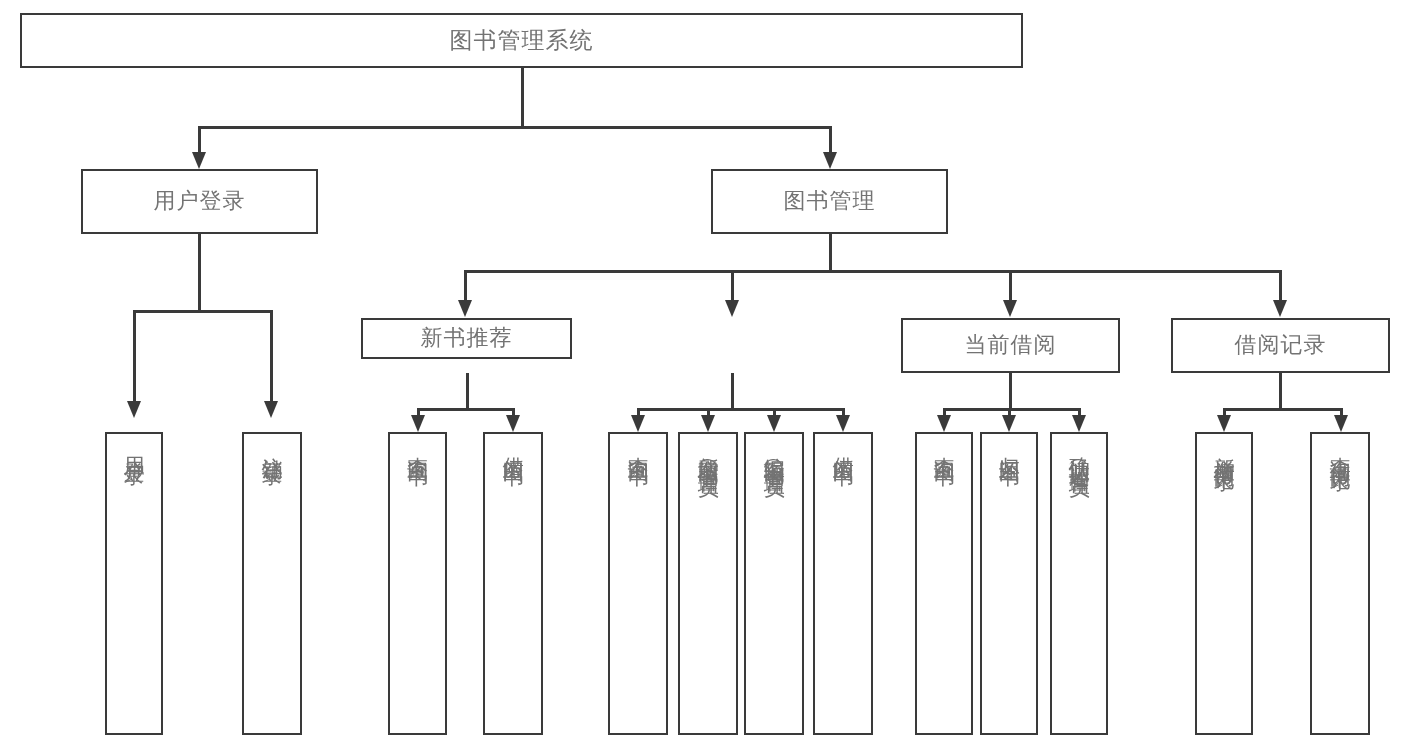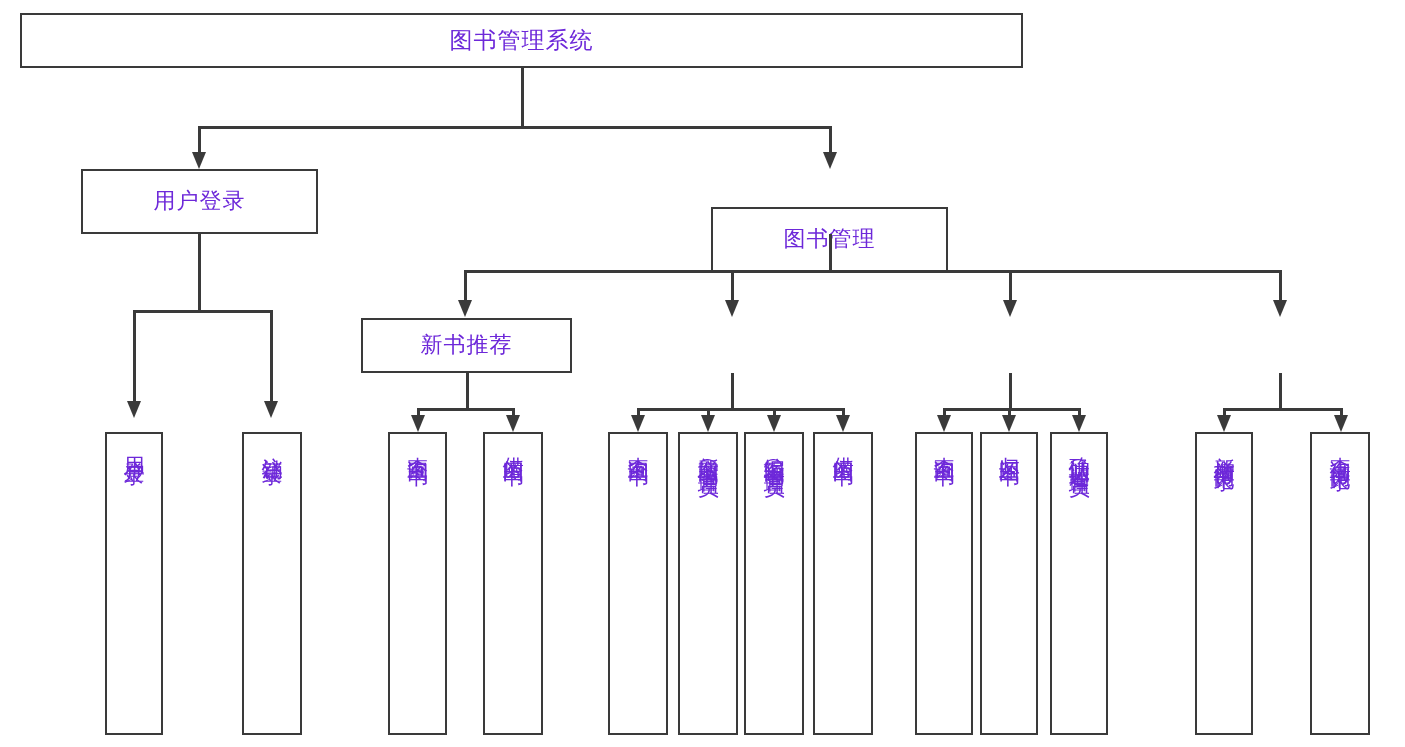--- a/index.html
+++ b/index.html
@@ -20,21 +20,21 @@
   }
   
   .node {
     position: absolute;
     box-sizing: border-box;
     background: #ffffff;
     border: 2.5px solid #3a3a3a;
     display: flex;
     align-items: center;
     justify-content: center;
-    color: #6d28d9;
+    color: #737373;
     letter-spacing: 1px;
   }
   .node.h {
     font-size: 22px;
     line-height: 1.2;
   }
   .node.root {
     font-size: 23px;
   }
   .node.v {
@@ -93,21 +93,21 @@
   <div class="edge-v" style="left:521px; top:68px; height:60px;"></div>
   <div class="edge-h" style="left:198px; top:126px; width:633px;"></div>
   <div class="edge-v" style="left:198px; top:126px; height:28px;"></div>
   <div class="arrow" style="left:192px; top:152px;"></div>
   <div class="edge-v" style="left:829px; top:126px; height:28px;"></div>
   <div class="arrow" style="left:823px; top:152px;"></div>
 
   <div class="node h" style="left:81px; top:169px; width:237px; height:65px;">
     <span>用户登录</span>
   </div>
-  <div class="node h" style="left:711px; top:169px; width:237px; height:65px;margin-top:38px;">
+  <div class="node h" style="left:711px; top:169px; width:237px; height:65px;">
     <span>图书管理</span>
   </div>
 
   <div class="edge-v" style="left:198px; top:234px; height:78px;"></div>
   <div class="edge-h" style="left:133px; top:310px; width:139px;"></div>
   <div class="edge-v" style="left:133px; top:310px; height:93px;"></div>
   <div class="arrow" style="left:127px; top:401px;"></div>
   <div class="edge-v" style="left:270px; top:310px; height:93px;"></div>
   <div class="arrow" style="left:264px; top:401px;"></div>
 
@@ -115,22 +115,28 @@
   <div class="edge-h" style="left:464px; top:270px; width:816px;"></div>
   <div class="edge-v" style="left:464px; top:270px; height:32px;"></div>
   <div class="arrow" style="left:458px; top:300px;"></div>
   <div class="edge-v" style="left:731px; top:270px; height:32px;"></div>
   <div class="arrow" style="left:725px; top:300px;"></div>
   <div class="edge-v" style="left:1009px; top:270px; height:32px;"></div>
   <div class="arrow" style="left:1003px; top:300px;"></div>
   <div class="edge-v" style="left:1279px; top:270px; height:32px;"></div>
   <div class="arrow" style="left:1273px; top:300px;"></div>
 
-  <div class="node h" style="left:361px; top:318px; width:211px; height:55px;">
+  <div class="node h" style="left:361px; top:318px; width:211px; height:41px;">
     <span>新书推荐</span>
+  </div>
+  <div class="node h" style="left:901px; top:318px; width:219px; height:55px;">
+    <span>当前借阅</span>
+  </div>
+  <div class="node h" style="left:1171px; top:318px; width:219px; height:55px;">
+    <span>借阅记录</span>
   </div>
 
   <div class="edge-v" style="left:466px; top:373px; height:37px;"></div>
   <div class="edge-h" style="left:417px; top:408px; width:96px;"></div>
   <div class="edge-v" style="left:417px; top:408px; height:9px;"></div>
   <div class="arrow" style="left:411px; top:415px;"></div>
   <div class="edge-v" style="left:512px; top:408px; height:9px;"></div>
   <div class="arrow" style="left:506px; top:415px;"></div>
 
   <div class="edge-v" style="left:731px; top:373px; height:37px;"></div>

